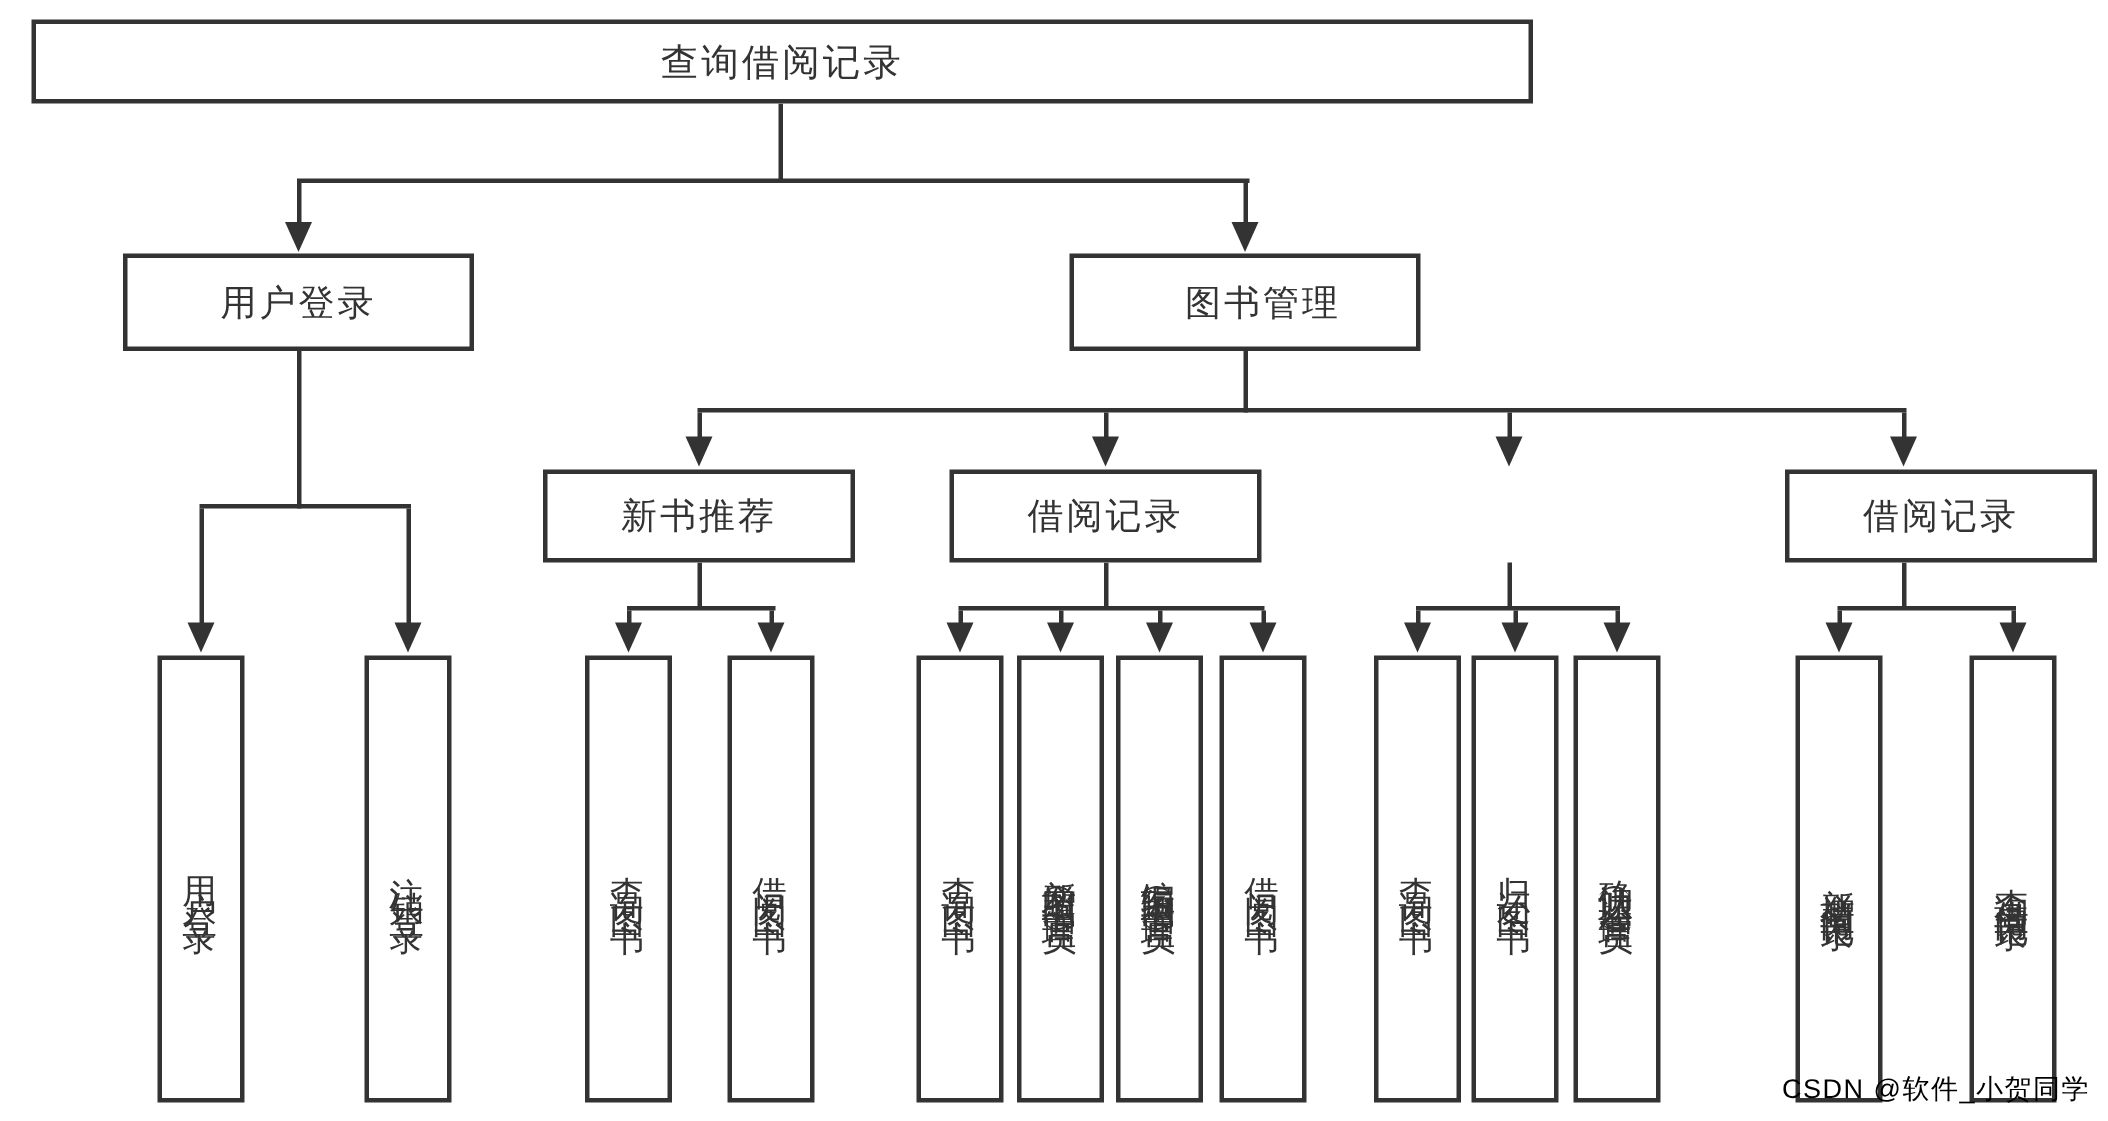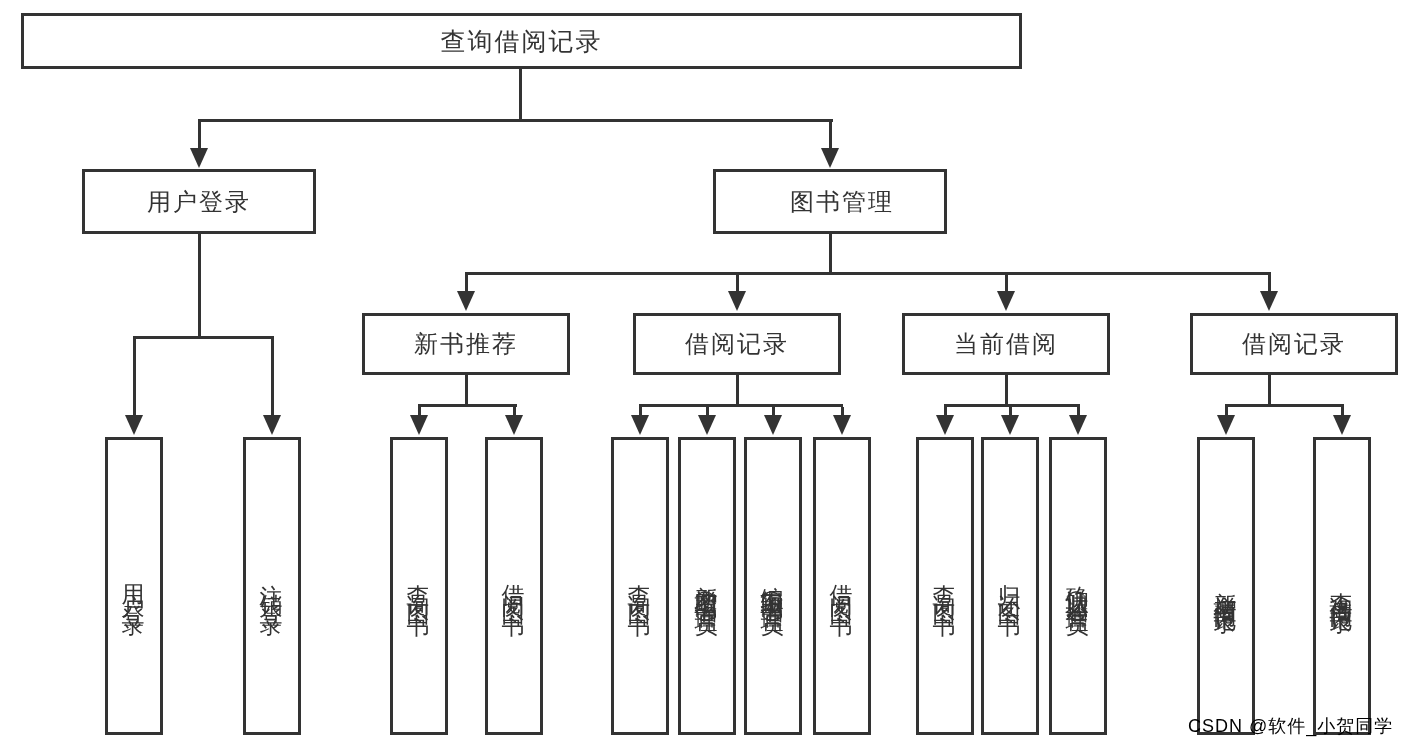--- a/index.html
+++ b/index.html
@@ -119,23 +119,20 @@
     </div>
     <div class="node" style="left: 713px; top: 169px; width: 234px; height: 65px; border-color: rgb(51, 51, 51); background: rgb(255, 255, 255); color: rgb(51, 51, 51); padding-left: 24px;">
       <span>图书管理</span>
     </div>
     <div class="node" style="left: 362px; top: 313px; width: 208px; height: 62px; border-color: rgb(51, 51, 51); background: rgb(255, 255, 255); color: rgb(51, 51, 51);">
       <span>新书推荐</span>
     </div>
     <div class="node" style="left: 633px; top: 313px; width: 208px; height: 62px; border-color: rgb(51, 51, 51); background: rgb(255, 255, 255); color: rgb(51, 51, 51);">
       <span>借阅记录</span>
     </div>
-    <div class="node" style="left: 902px; top: 313px; width: 208px; height: 62px; border-color: rgb(51, 51, 51); background: rgb(255, 255, 255); color: rgb(51, 51, 51);">
-      <span>当前借阅</span>
-    </div>
     <div class="node" style="left: 1165px; top: 313px; width: 208px; height: 62px; border-color: rgb(51, 51, 51); background: rgb(255, 255, 255); color: rgb(51, 51, 51); margin-left: 25px;">
       <span>借阅记录</span>
     </div>
     <div class="node v" style="left: 105px; top: 437px; width: 58px; height: 298px; border-color: rgb(51, 51, 51); background: rgb(255, 255, 255); color: rgb(51, 51, 51);">
       <span>用户登录</span>
     </div>
     <div class="node v" style="left: 243px; top: 437px; width: 58px; height: 298px; border-color: rgb(51, 51, 51); background: rgb(255, 255, 255); color: rgb(51, 51, 51);">
       <span>注销登录</span>
     </div>
     <div class="node v" style="left: 390px; top: 437px; width: 58px; height: 298px; border-color: rgb(51, 51, 51); background: rgb(255, 255, 255); color: rgb(51, 51, 51);">

